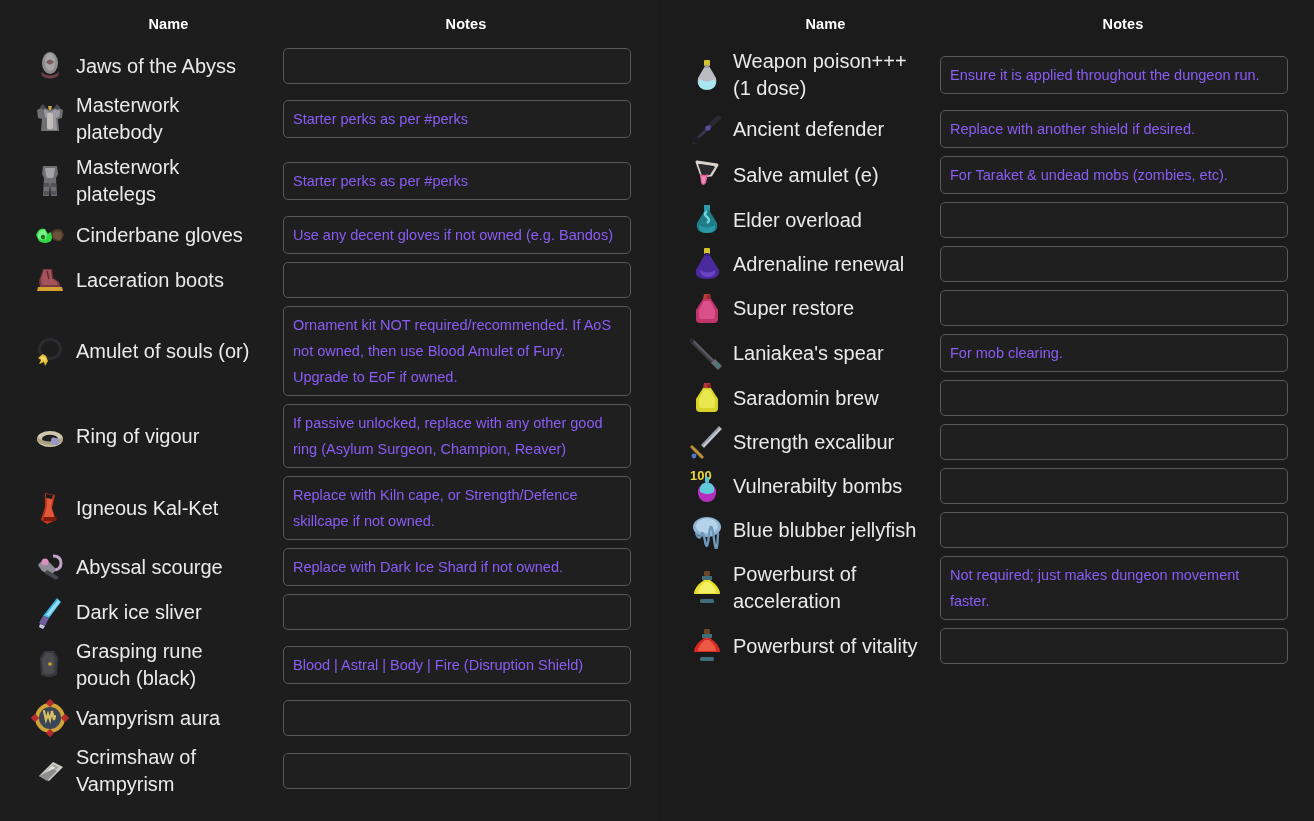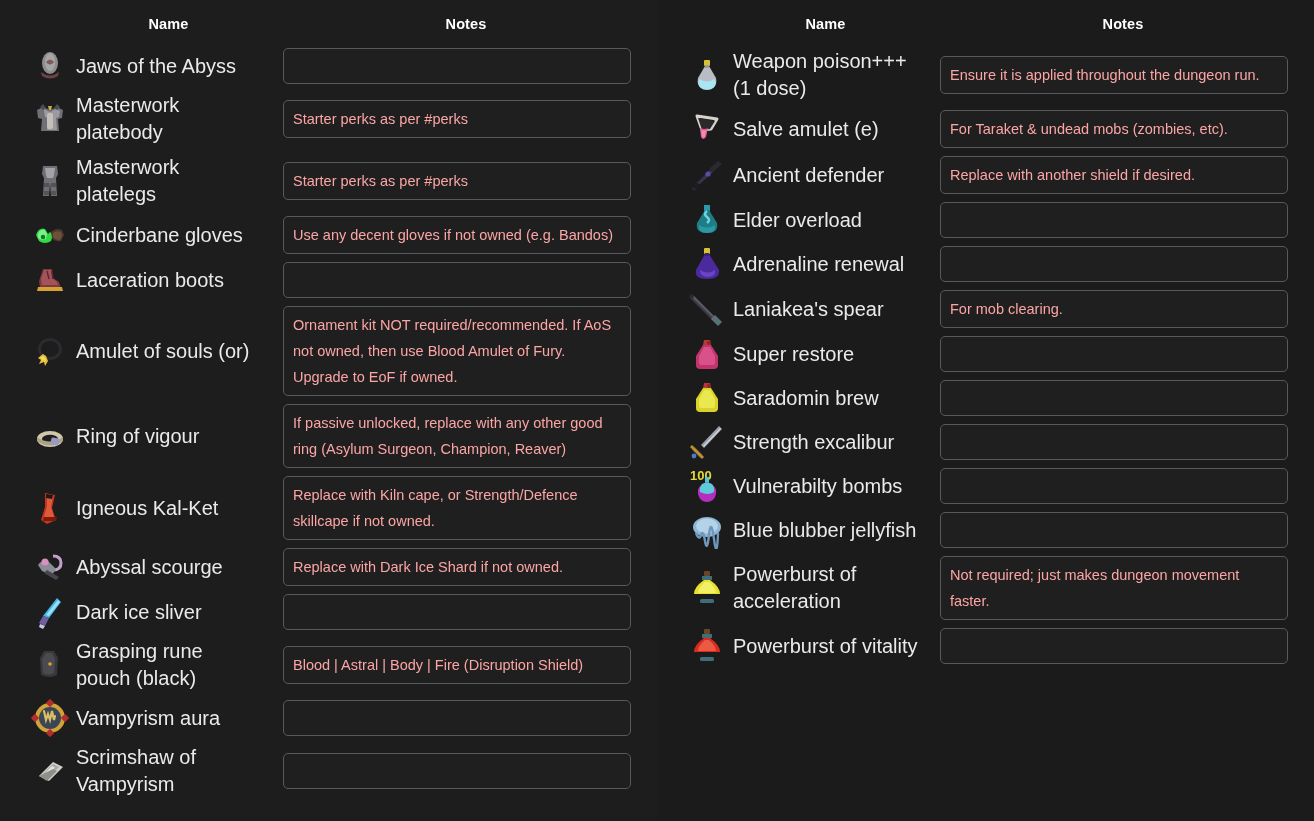--- a/index.html
+++ b/index.html
@@ -64,21 +64,21 @@
     padding: 4px 14px 4px 14px;
   }
   td.notes-cell {
     padding: 4px 26px 4px 8px;
   }
   .note-box {
     min-height: 36px;
     border: 1px solid #555a5e;
     border-radius: 5px;
     background: #1f1f1f;
-    color: #fca5a5;
+    color: #8b5cf6;
     font-size: 14.5px;
     line-height: 26px;
     padding: 5px 9px;
     display: flex;
     align-items: center;
   }
   .note-box.empty { color: transparent; }
 
   
   .ico {
@@ -298,94 +298,94 @@
                   <path d="M12 23q7 5 14 0l2 3q-1 8-9 8t-9-8z" fill="#a9e6f2"></path>
                   <rect x="17" y="9" width="4" height="3" fill="#9a9ba0"></rect>
                 </svg></span></td>
             <td class="name-cell">Weapon poison+++ (1 dose)</td>
             <td class="notes-cell">
               <div class="note-box">Ensure it is applied throughout the dungeon run.</div>
             </td>
           </tr>
           <tr>
             <td class="icon-cell"><span class="ico"><svg viewBox="0 0 38 38">
-                  <path d="M9 6l20 3-6 10-9 1z" fill="none" stroke="#d9d2cc" stroke-width="3" stroke-linejoin="round"></path>
-                  <path d="M10 8l17 3-5 8-8 1z" fill="#2a2a2c"></path>
-                  <path d="M12 18q5 2 8 0l-2 9q-3 4-5 0z" fill="#df5f93"></path>
-                  <path d="M13 20q3 1 5 0l-1 6q-2 3-3 0z" fill="#f08cb5"></path>
-                </svg></span></td>
-            <td class="name-cell">Salve amulet (e)</td>
-            <td class="notes-cell">
-              <div class="note-box">For Taraket &amp; undead mobs (zombies, etc).</div>
-            </td>
-          </tr>
-          <tr>
-            <td class="icon-cell"><span class="ico"><svg viewBox="0 0 38 38">
                   <path d="M30 5l4 3-9 8-4-3z" fill="#2a2a33"></path>
                   <path d="M21 13l4 3-16 15-5-2z" fill="#1d1d24"></path>
                   <path d="M22 14l3 2-13 12-3-1z" fill="#3a3347"></path>
                   <circle cx="20" cy="18" r="2.6" fill="#5b4ba3"></circle>
                   <path d="M4 31l5 2-4 2z" fill="#2a2a33"></path>
                 </svg></span></td>
             <td class="name-cell">Ancient defender</td>
             <td class="notes-cell">
               <div class="note-box">Replace with another shield if desired.</div>
             </td>
           </tr>
           <tr>
             <td class="icon-cell"><span class="ico"><svg viewBox="0 0 38 38">
+                  <path d="M9 6l20 3-6 10-9 1z" fill="none" stroke="#d9d2cc" stroke-width="3" stroke-linejoin="round"></path>
+                  <path d="M10 8l17 3-5 8-8 1z" fill="#2a2a2c"></path>
+                  <path d="M12 18q5 2 8 0l-2 9q-3 4-5 0z" fill="#df5f93"></path>
+                  <path d="M13 20q3 1 5 0l-1 6q-2 3-3 0z" fill="#f08cb5"></path>
+                </svg></span></td>
+            <td class="name-cell">Salve amulet (e)</td>
+            <td class="notes-cell">
+              <div class="note-box">For Taraket &amp; undead mobs (zombies, etc).</div>
+            </td>
+          </tr>
+          <tr>
+            <td class="icon-cell"><span class="ico"><svg viewBox="0 0 38 38">
                   <path d="M16 4h6v6h-6z" fill="#2b9aa8"></path>
                   <path d="M17 9h4l8 13q2 10-10 10T9 22z" fill="#1f7b86"></path>
                   <path d="M19 10q-4 3 0 6t0 6" stroke="#6fd6e0" stroke-width="2.5" fill="none"></path>
                   <path d="M11 24q8 5 16 0q1 8-8 8t-8-8z" fill="#2a98a5"></path>
                 </svg></span></td>
             <td class="name-cell">Elder overload</td>
             <td class="notes-cell">
               <div class="note-box empty"></div>
             </td>
           </tr>
           <tr>
             <td class="icon-cell"><span class="ico"><svg viewBox="0 0 38 38">
                   <rect x="16" y="3" width="6" height="6" rx="1" fill="#d6c22f"></rect>
                   <path d="M17 9h4l10 16q1 9-12 9T8 25z" fill="#4b2a9e"></path>
                   <path d="M12 25q8 5 15 0 1 7-7 7t-8-7z" fill="#6b44c4"></path>
                   <rect x="17" y="8" width="4" height="3" fill="#3a2080"></rect>
                 </svg></span></td>
             <td class="name-cell">Adrenaline renewal</td>
+            <td class="notes-cell">
+              <div class="note-box empty"></div>
+            </td>
+          </tr>
+          <tr>
+            <td class="icon-cell"><span class="ico"><svg viewBox="0 0 38 38">
+                  <path d="M16 5h6l1 5h-8z" fill="#b43a3a"></path>
+                  <path d="M15 10h8l7 11v9q0 4-4 4H12q-4 0-4-4v-9z" fill="#c2356b"></path>
+                  <path d="M16 12h6l5 9v7q0 2-3 2H14q-3 0-3-2v-7z" fill="#d9508a"></path>
+                  <circle cx="21" cy="8" r="2" fill="#8e2424"></circle>
+                </svg></span></td>
+            <td class="name-cell">Super restore</td>
             <td class="notes-cell">
               <div class="note-box empty"></div>
             </td>
           </tr>
           <tr>
             <td class="icon-cell"><span class="ico"><svg viewBox="0 0 38 38">
                   <path d="M5 5l22 22-3 3L2 8z" fill="#3b3b42"></path>
                   <path d="M6 6l20 20-1.5 1.5L4.5 7.5z" fill="#5a5a64"></path>
                   <path d="M27 25l7 7-4 4-7-7z" fill="#6a6a76"></path>
                   <path d="M29 28l4 4-2 2-4-4z" fill="#3d7f72"></path>
                   <path d="M2 4l4 1-1 4-4-1z" fill="#2a2a30"></path>
                 </svg></span></td>
             <td class="name-cell">Laniakea's spear</td>
             <td class="notes-cell">
               <div class="note-box">For mob clearing.</div>
             </td>
           </tr>
           <tr>
             <td class="icon-cell"><span class="ico"><svg viewBox="0 0 38 38">
-                  <path d="M16 5h6l1 5h-8z" fill="#b43a3a"></path>
-                  <path d="M15 10h8l7 11v9q0 4-4 4H12q-4 0-4-4v-9z" fill="#c2356b"></path>
-                  <path d="M16 12h6l5 9v7q0 2-3 2H14q-3 0-3-2v-7z" fill="#d9508a"></path>
-                  <circle cx="21" cy="8" r="2" fill="#8e2424"></circle>
-                </svg></span></td>
-            <td class="name-cell">Super restore</td>
-            <td class="notes-cell">
-              <div class="note-box empty"></div>
-            </td>
-          </tr>
-          <tr>
-            <td class="icon-cell"><span class="ico"><svg viewBox="0 0 38 38">
                   <path d="M16 4h6l1 5h-8z" fill="#b43a3a"></path>
                   <path d="M15 9h8l7 11v9q0 4-4 4H12q-4 0-4-4v-9z" fill="#d8d229"></path>
                   <path d="M16 11h6l5 9v7q0 2-3 2H14q-3 0-3-2v-7z" fill="#eae84f"></path>
                   <circle cx="21" cy="7" r="2" fill="#8e2424"></circle>
                 </svg></span></td>
             <td class="name-cell">Saradomin brew</td>
             <td class="notes-cell">
               <div class="note-box empty"></div>
             </td>
           </tr>

